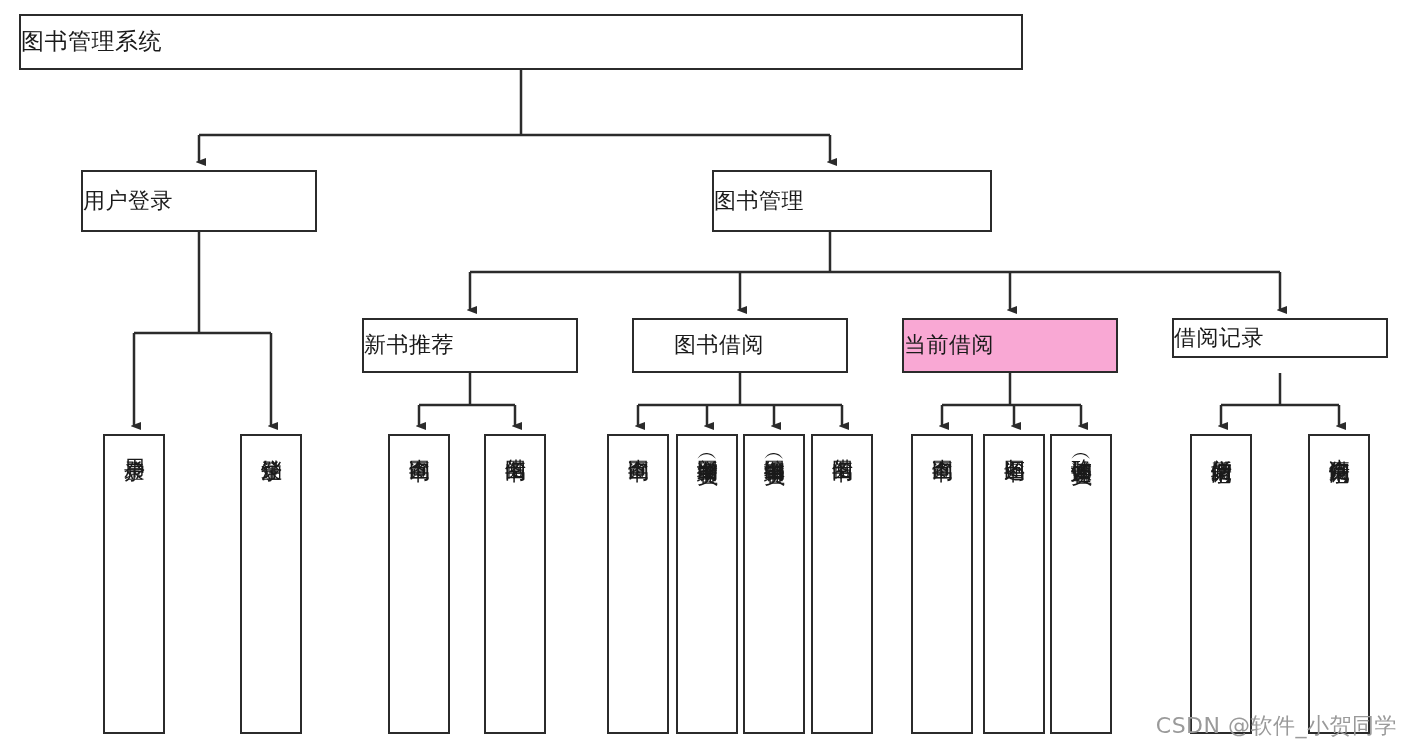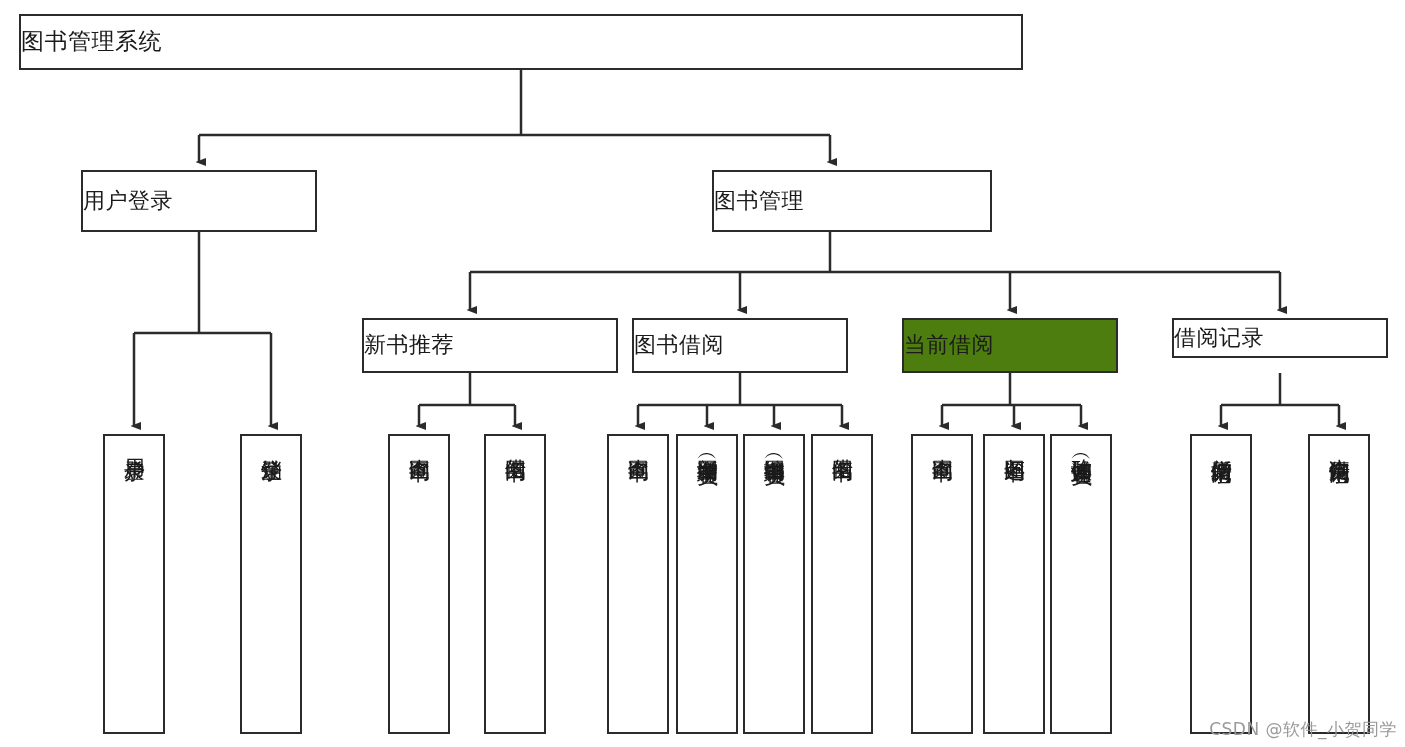--- a/index.html
+++ b/index.html
@@ -58,21 +58,21 @@
     display: block;
     text-align: center;
   }
   #title-node {
     font-size: 23px;
   }
   #watermark {
     position: absolute;
     right: 8px;
     bottom: 6px;
-    font-size: 17px;
+    font-size: 22px;
     color: #9a9a9a;
     letter-spacing: 0.5px;
     z-index: 5;
     white-space: nowrap;
     font-family: "DejaVu Sans", "Liberation Sans", sans-serif;
   }
 </style>
 </head>
 <body>
 
@@ -132,27 +132,27 @@
     <span>图书管理系统</span>
   </div>
 
   <div class="node node-h" style="left: 81px; top: 170px; width: 236px; height: 62px; border-color: rgb(43, 43, 43); background: rgb(255, 255, 255); color: rgb(26, 26, 26); border-width: 2px;">
     <span>用户登录</span>
   </div>
   <div class="node node-h" style="left: 712px; top: 170px; width: 280px; height: 62px; border-color: rgb(43, 43, 43); background: rgb(255, 255, 255); color: rgb(26, 26, 26); border-width: 2px;">
     <span>图书管理</span>
   </div>
 
-  <div class="node node-h" style="left: 362px; top: 318px; width: 256px; height: 55px; border-color: rgb(43, 43, 43); background: rgb(255, 255, 255); color: rgb(26, 26, 26); border-width: 2px;">
+  <div class="node node-h" style="left: 362px; top: 318px; width: 216px; height: 55px; border-color: rgb(43, 43, 43); background: rgb(255, 255, 255); color: rgb(26, 26, 26); border-width: 2px;">
     <span>新书推荐</span>
   </div>
-  <div class="node node-h" style="left: 632px; top: 318px; width: 216px; height: 55px; border-color: rgb(43, 43, 43); background: rgb(255, 255, 255); color: rgb(26, 26, 26); border-width: 2px;">
+  <div class="node node-h" style="left: 632px; top: 318px; width: 216px; height: 55px; border-color: rgb(43, 43, 43); background: rgb(255, 255, 255); color: rgb(26, 26, 26); border-width: 2px; padding-left: 40px;">
     <span>图书借阅</span>
   </div>
-  <div class="node node-h" style="left: 902px; top: 318px; width: 216px; height: 55px; border-color: rgb(43, 43, 43); background: #4d7c0f; color: rgb(26, 26, 26); border-width: 2px;">
+  <div class="node node-h" style="left: 902px; top: 318px; width: 216px; height: 55px; border-color: rgb(43, 43, 43); background: #f9a8d4; color: rgb(26, 26, 26); border-width: 2px;">
     <span>当前借阅</span>
   </div>
   <div class="node node-h" style="left: 1172px; top: 318px; width: 216px; height: 40px; border-color: rgb(43, 43, 43); background: rgb(255, 255, 255); color: rgb(26, 26, 26); border-width: 2px;">
     <span>借阅记录</span>
   </div>
 
   <div class="node node-v" style="left: 103px; top: 434px; width: 62px; height: 300px; border-color: rgb(43, 43, 43); background: rgb(255, 255, 255); color: rgb(26, 26, 26); border-width: 2px;">
     <span>用户登录</span>
   </div>
   <div class="node node-v" style="left: 240px; top: 434px; width: 62px; height: 300px; border-color: rgb(43, 43, 43); background: rgb(255, 255, 255); color: rgb(26, 26, 26); border-width: 2px;">

